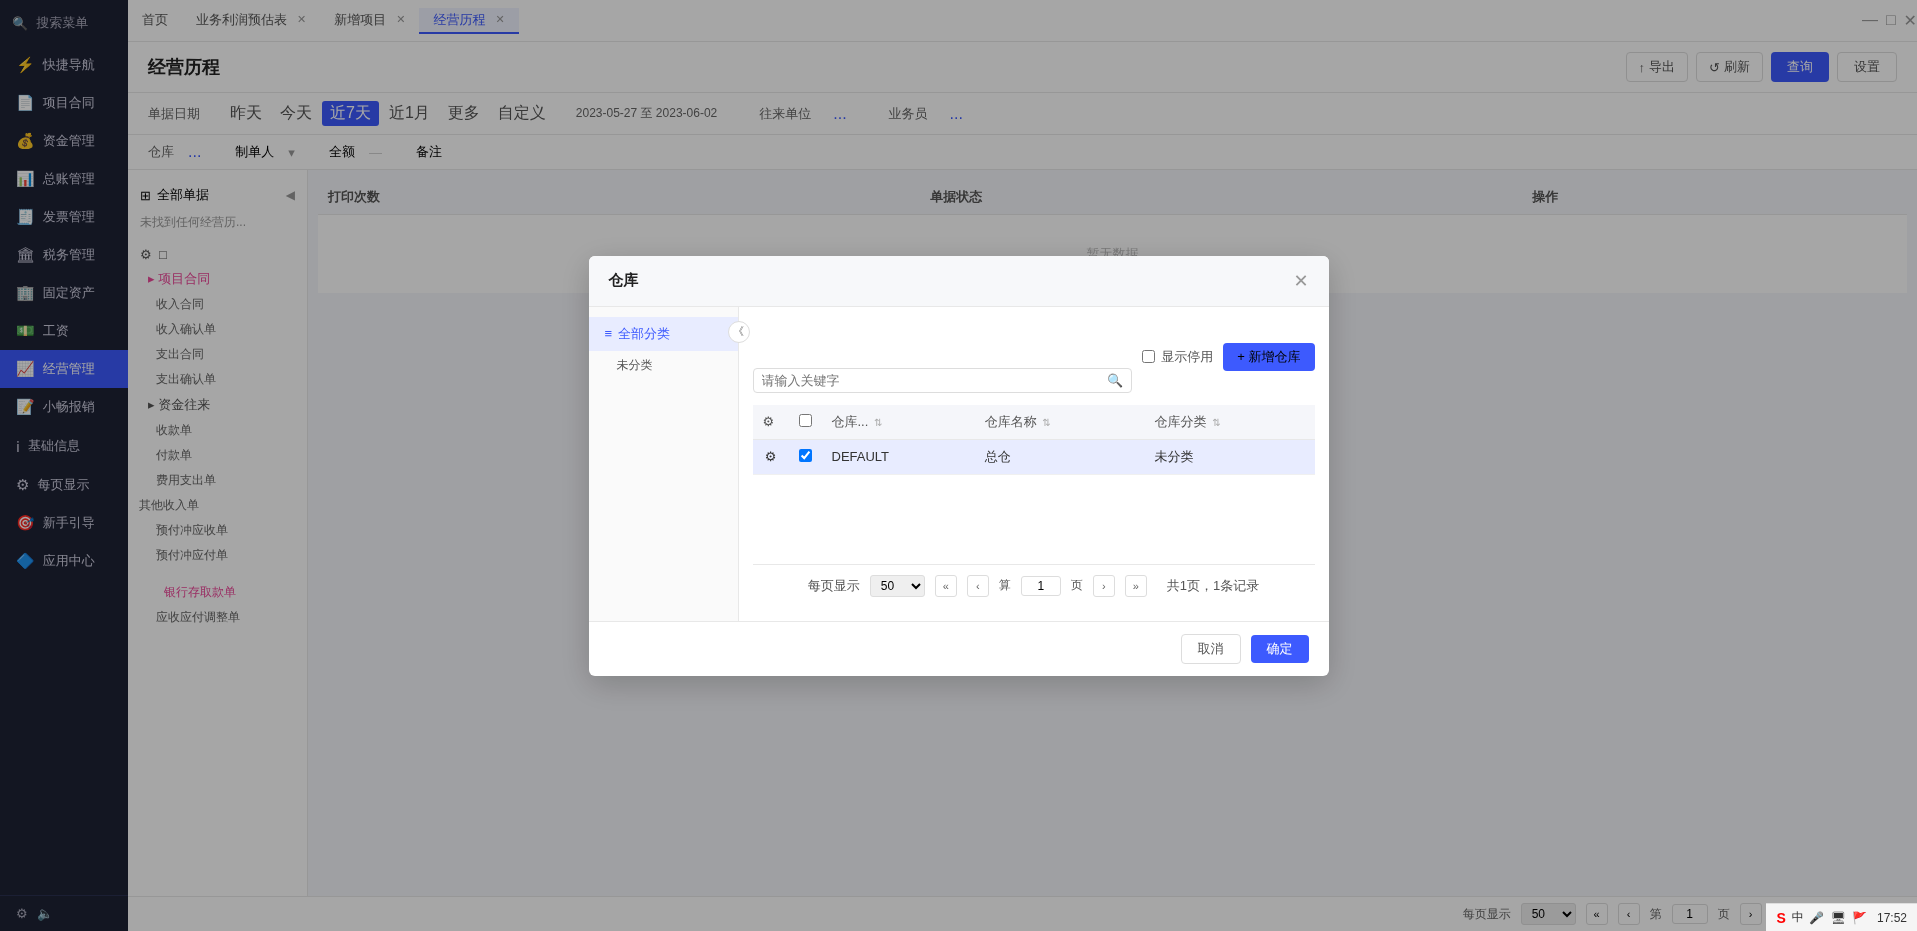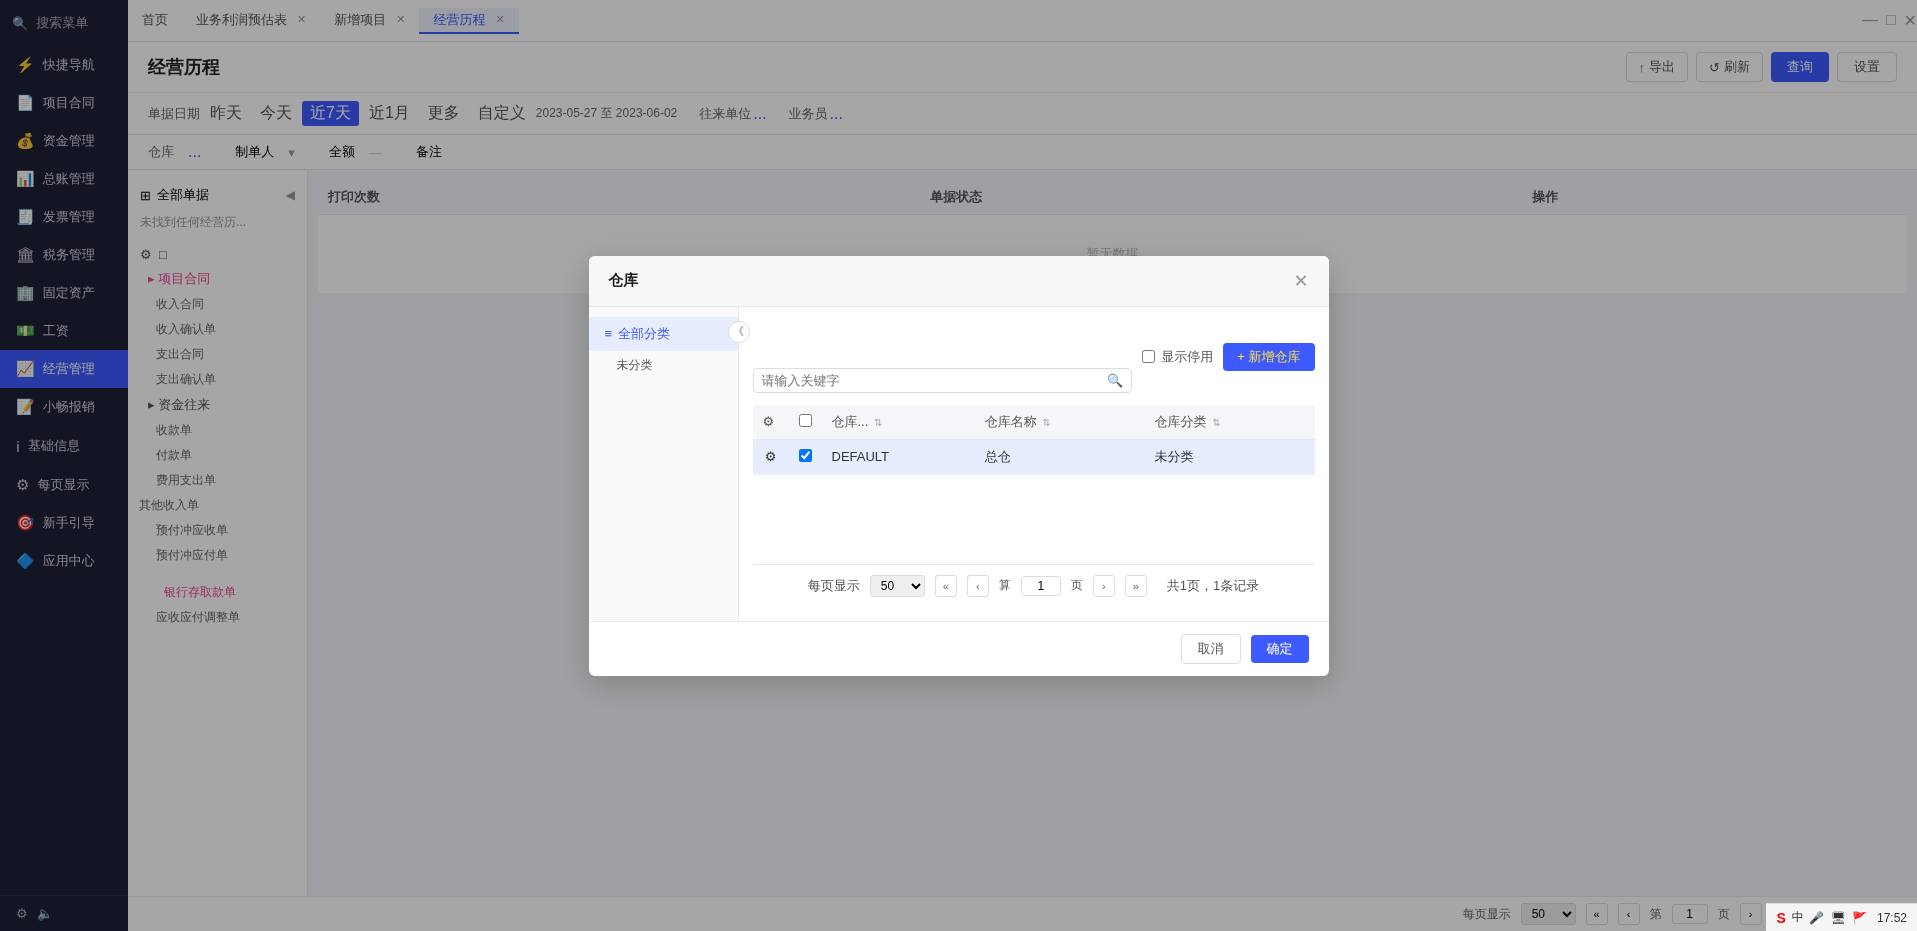--- a/index.html
+++ b/index.html
@@ -55,21 +55,21 @@
     .modal-content { flex: 1; display: flex; flex-direction: column; padding: 14px; }
     .modal-toolbar { display: flex; align-items: center; gap: 10px; margin-bottom: 12px; }
     .search-box {
       flex: 1; display: flex; align-items: center; border: 1px solid #ddd; border-radius: 4px; padding: 4px 8px; gap: 18px; margin-top: 47px;
     }
     .search-box input { border: none; outline: none; flex: 1; font-size: 13px; color: #333; background: transparent; }
     .search-icon { color: #999; }
     .show-disabled { display: flex; align-items: center; gap: 6px; font-size: 13px; color: #555; }
     .show-disabled input[type=checkbox] { cursor: pointer; }
     .btn-add-warehouse {
-      background: #3d5afe; color: #fde047; border: none; padding: 5px 14px; border-radius: 4px; cursor: pointer; font-size: 13px; white-space: nowrap;
+      background: #3d5afe; color: #000000; border: none; padding: 5px 14px; border-radius: 4px; cursor: pointer; font-size: 13px; white-space: nowrap;
     }
 
     
     .modal-table { width: 100%; border-collapse: collapse; font-size: 13px; }
     .modal-table th {
       background: #f5f6fa; border-bottom: 1px solid #e8e8e8; padding: 8px 10px; text-align: left; color: #555; font-weight: 500;
     }
     .modal-table td {
       padding: 8px 10px; border-bottom: 1px solid #f0f0f0; color: #333;
     }
@@ -210,21 +210,21 @@
       </button>
       <button class="btn-outline">
         <span>↺</span>
         <span>刷新</span>
       </button>
       <button class="btn-primary">查询</button>
       <button class="btn-default">设置</button>
     </div>
   </div>
 
-  <div style="background:#fff; padding:8px 20px; border-bottom:1px solid #e8e8e8; display:flex; align-items:center; gap:2px;">
+  <div style="background:#fff; padding:8px 20px; border-bottom:1px solid #e8e8e8; display:flex; align-items:center; gap:22px;">
     <span style="color:#666;font-size:13px;white-space:nowrap;">单据日期</span>
     <div style="display:flex;gap:2px;align-items:center;">
       <button class="date-btn">昨天</button>
       <button class="date-btn">今天</button>
       <button class="date-btn active">近7天</button>
       <button class="date-btn">近1月</button>
       <button class="date-btn">更多</button>
       <button class="date-btn">自定义</button>
     </div>
     <span style="font-size:12px;color:#666;">2023-05-27 至 2023-06-02</span>

